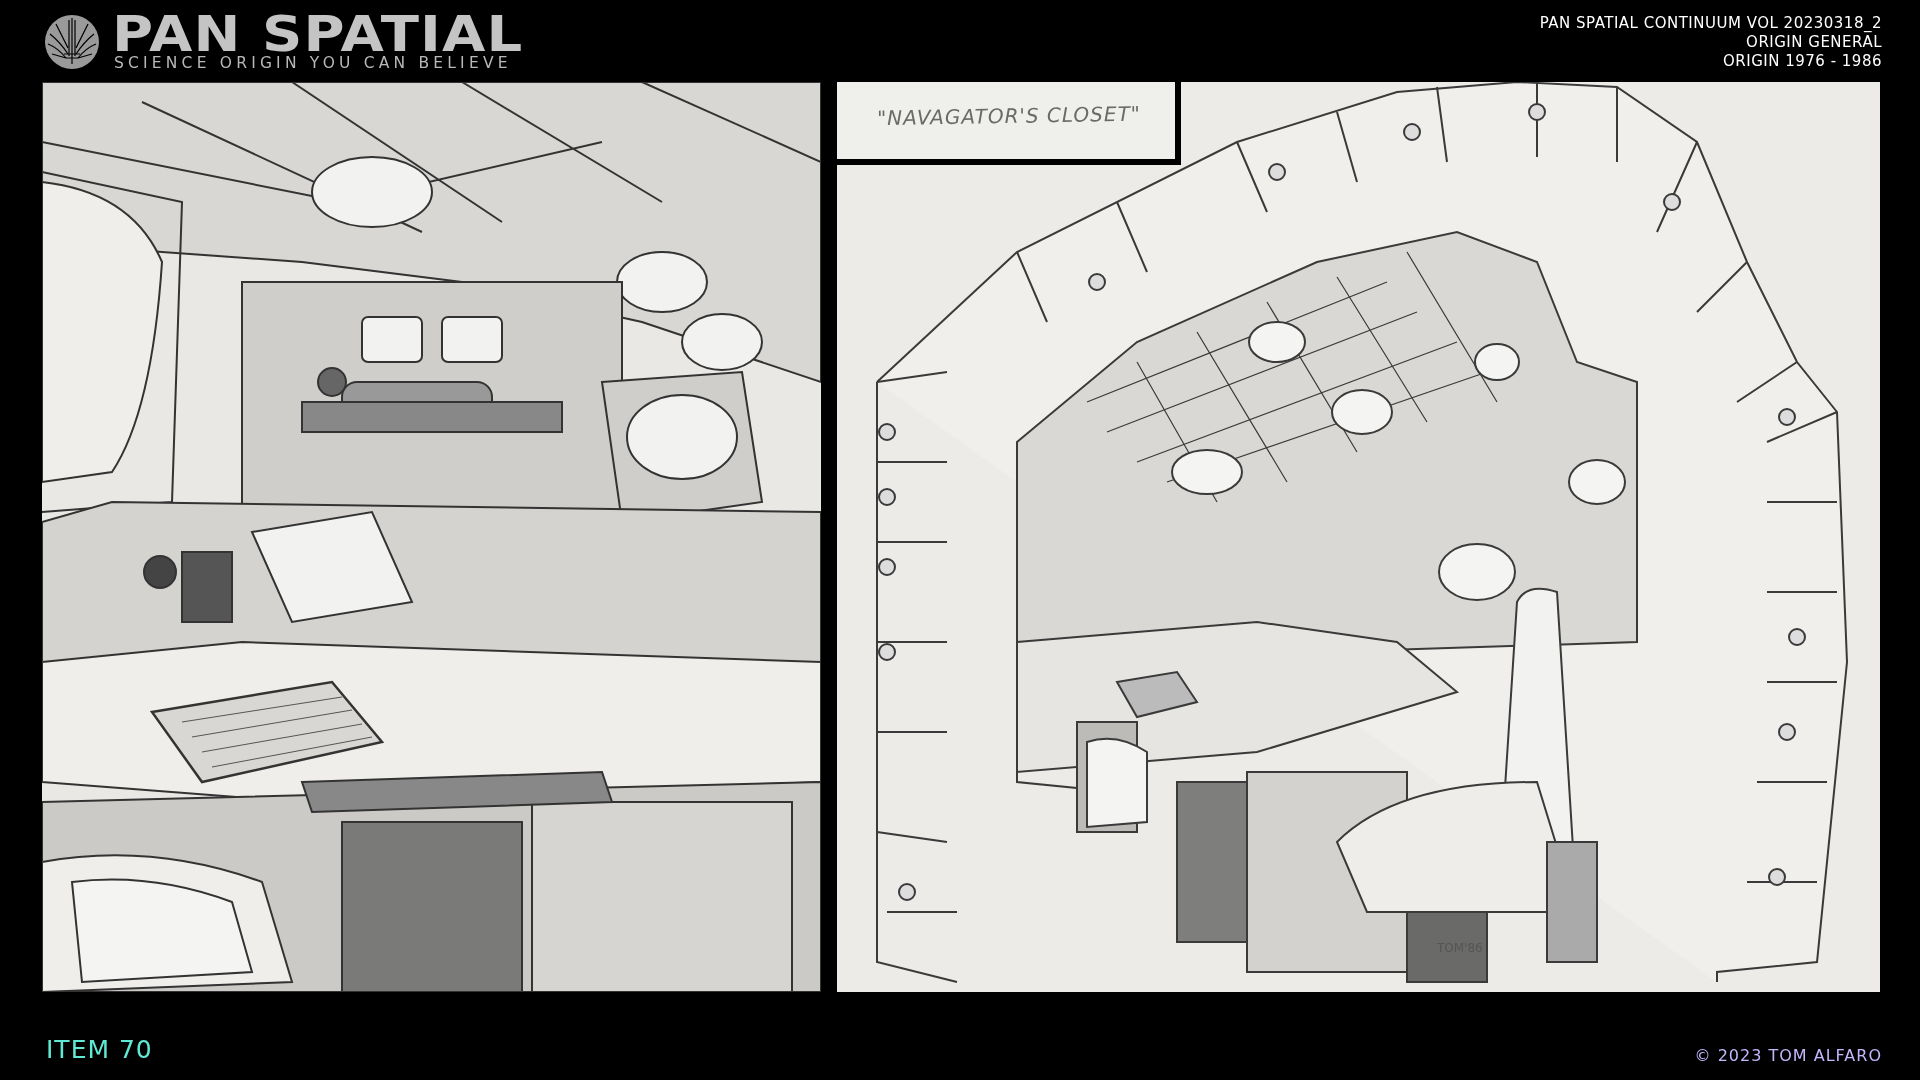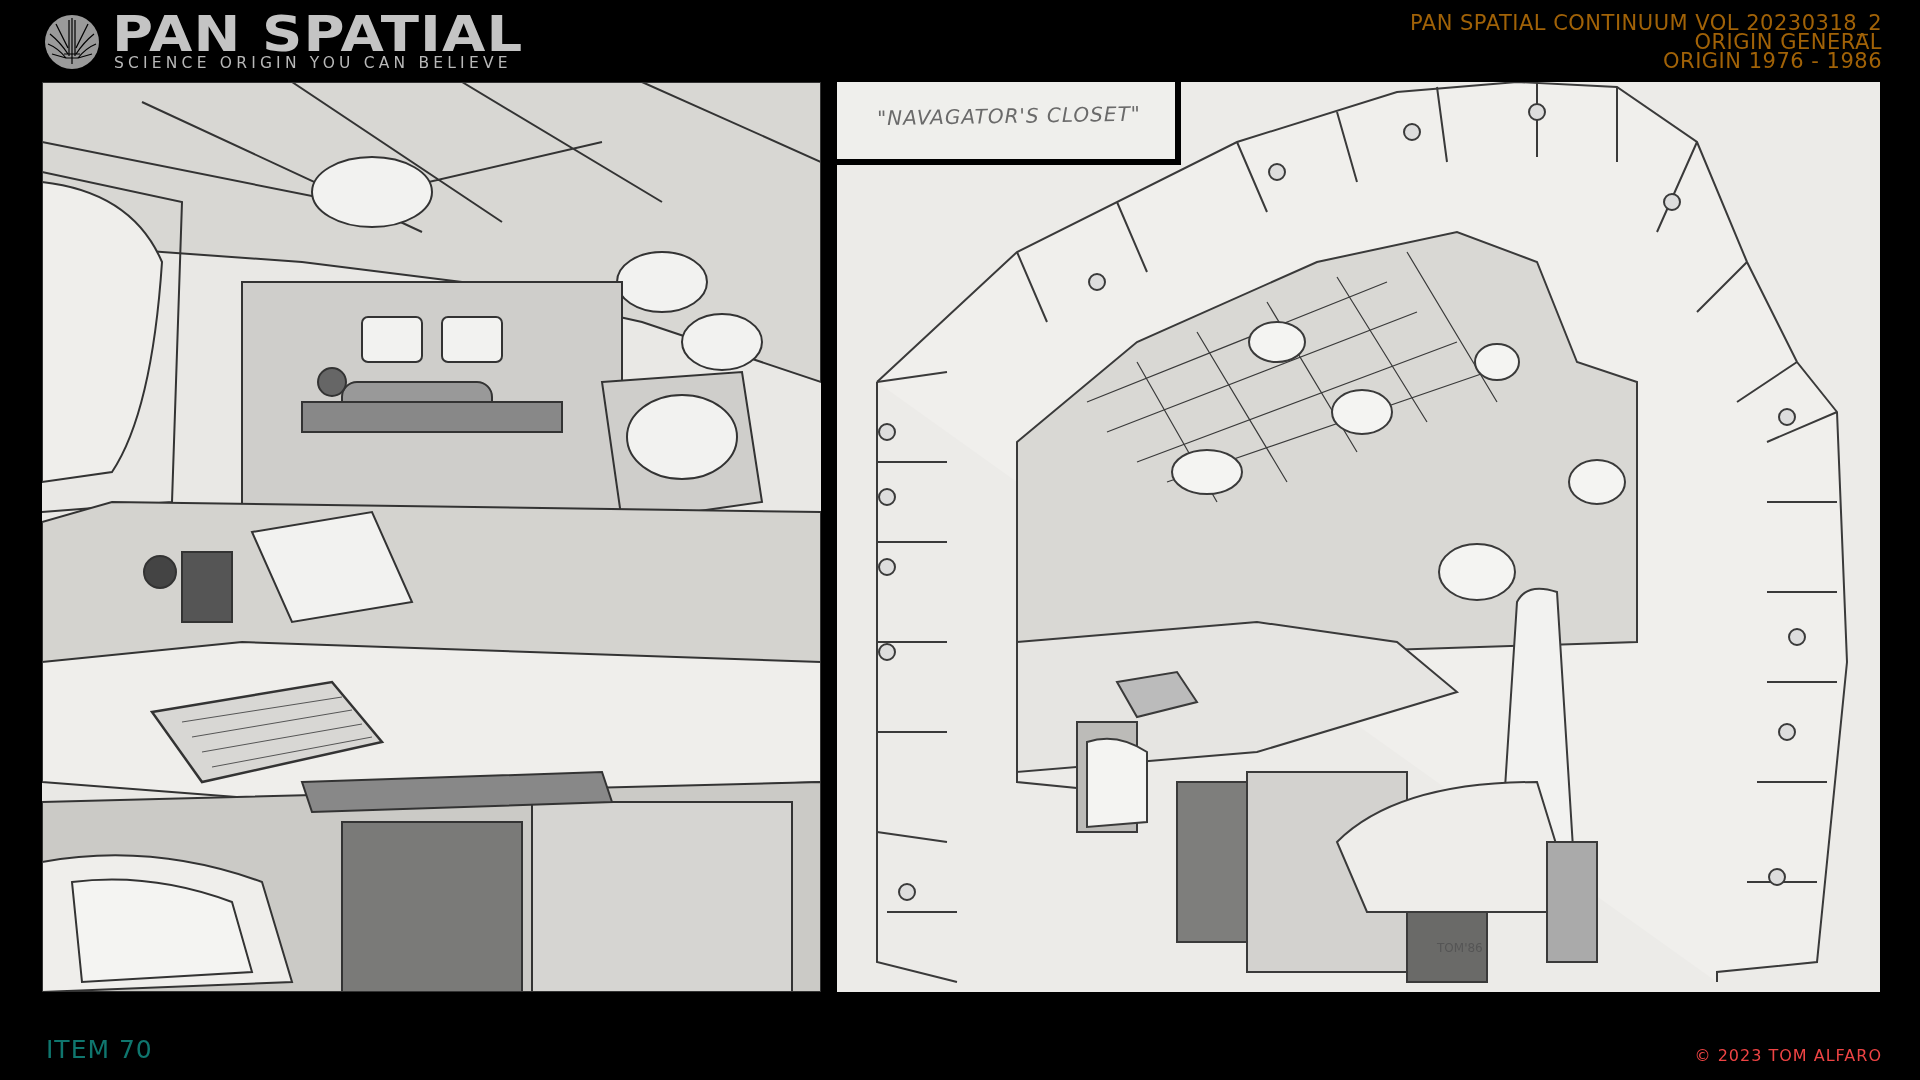--- a/index.html
+++ b/index.html
@@ -1,28 +1,28 @@
 <!DOCTYPE html>
 <html><head>
 <meta charset="utf-8">
 <style>
   html, body { margin:0; padding:0; background:#000; }
   body { width:1920px; height:1080px; position:relative; overflow:hidden; font-family:"DejaVu Sans", sans-serif; color:#c8c8c8; }
   .logo { position:absolute; left:44px; top:14px; width:56px; height:56px; }
   .brand-title { position:absolute; left:112px; top:6px; font-family:"DejaVu Sans", sans-serif; font-weight:bold; font-size:50px; letter-spacing:1px; color:#c4c4c4; line-height:56px; transform:scaleX(1.12); transform-origin:left top; }
   .brand-tag { position:absolute; left:114px; top:54px; font-family:"DejaVu Sans", sans-serif; font-size:15.5px; letter-spacing:4.2px; color:#b8b8b8; line-height:18px; }
-  .meta { position:absolute; right:38px; top:14px; text-align:right; font-family:"DejaVu Sans", sans-serif; font-size:21px; line-height:19px; color:#a16207; letter-spacing:0.5px; }
+  .meta { position:absolute; right:38px; top:14px; text-align:right; font-family:"DejaVu Sans", sans-serif; font-size:15px; line-height:19px; color:#ffffff; letter-spacing:0.5px; }
   .meta div { white-space:nowrap; }
   .panel { position:absolute; background:#ecebe8; overflow:hidden; }
   .panel-left { left:42px; top:82px; width:779px; height:910px; }
   .panel-right { left:837px; top:82px; width:1043px; height:910px; }
   .label-box { position:absolute; left:837px; top:82px; width:338px; height:77px; background:#efefec; border-right:6px solid #000; border-bottom:6px solid #000; box-sizing:content-box; }
   .label-text { position:absolute; left:40px; top:22px; font-family:"DejaVu Sans", sans-serif; font-size:20px; color:#6a6a6a; letter-spacing:1px; transform:rotate(-1deg); font-style:italic; }
-  .item-label { position:absolute; left:46px; top:1035px; font-family:"DejaVu Sans", sans-serif; font-size:25px; color:#0f766e; letter-spacing:1px; }
-  .copyright { position:absolute; right:38px; top:1046px; font-family:"DejaVu Sans", sans-serif; font-size:16px; color:#ef4444; letter-spacing:1px; }
+  .item-label { position:absolute; left:46px; top:1035px; font-family:"DejaVu Sans", sans-serif; font-size:25px; color:#5eead4; letter-spacing:1px; }
+  .copyright { position:absolute; right:38px; top:1046px; font-family:"DejaVu Sans", sans-serif; font-size:16px; color:#c4b5fd; letter-spacing:1px; }
   svg { display:block; }
 </style>
 </head>
 <body>
 
 <div class="logo">
   <svg width="56" height="56" viewBox="0 0 56 56">
     <circle cx="28" cy="28" r="27" fill="#9a9a9a"></circle>
     <g stroke="#000" stroke-width="1.2" fill="none">
       <path d="M28 4 L28 50"></path>

